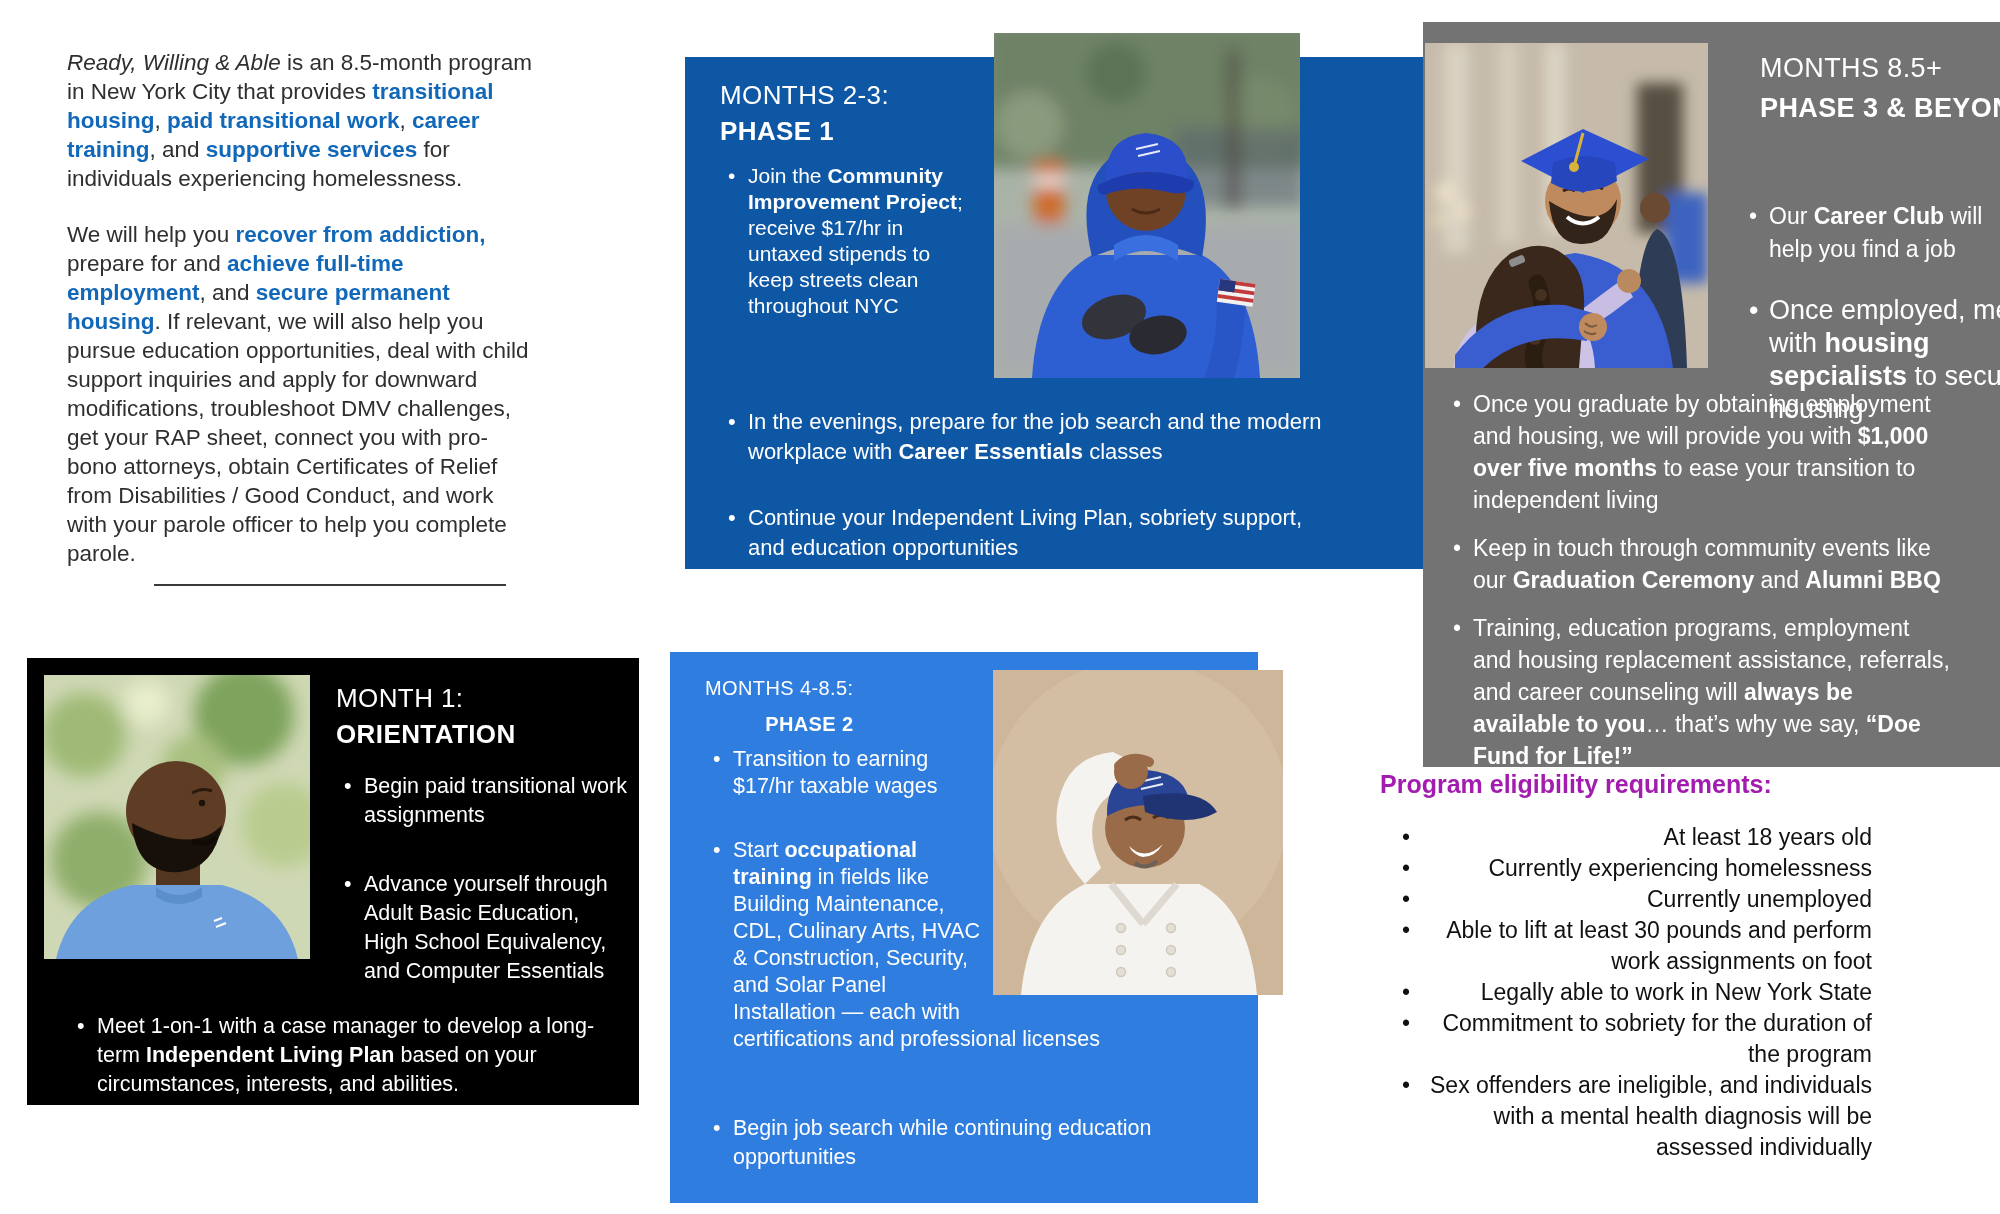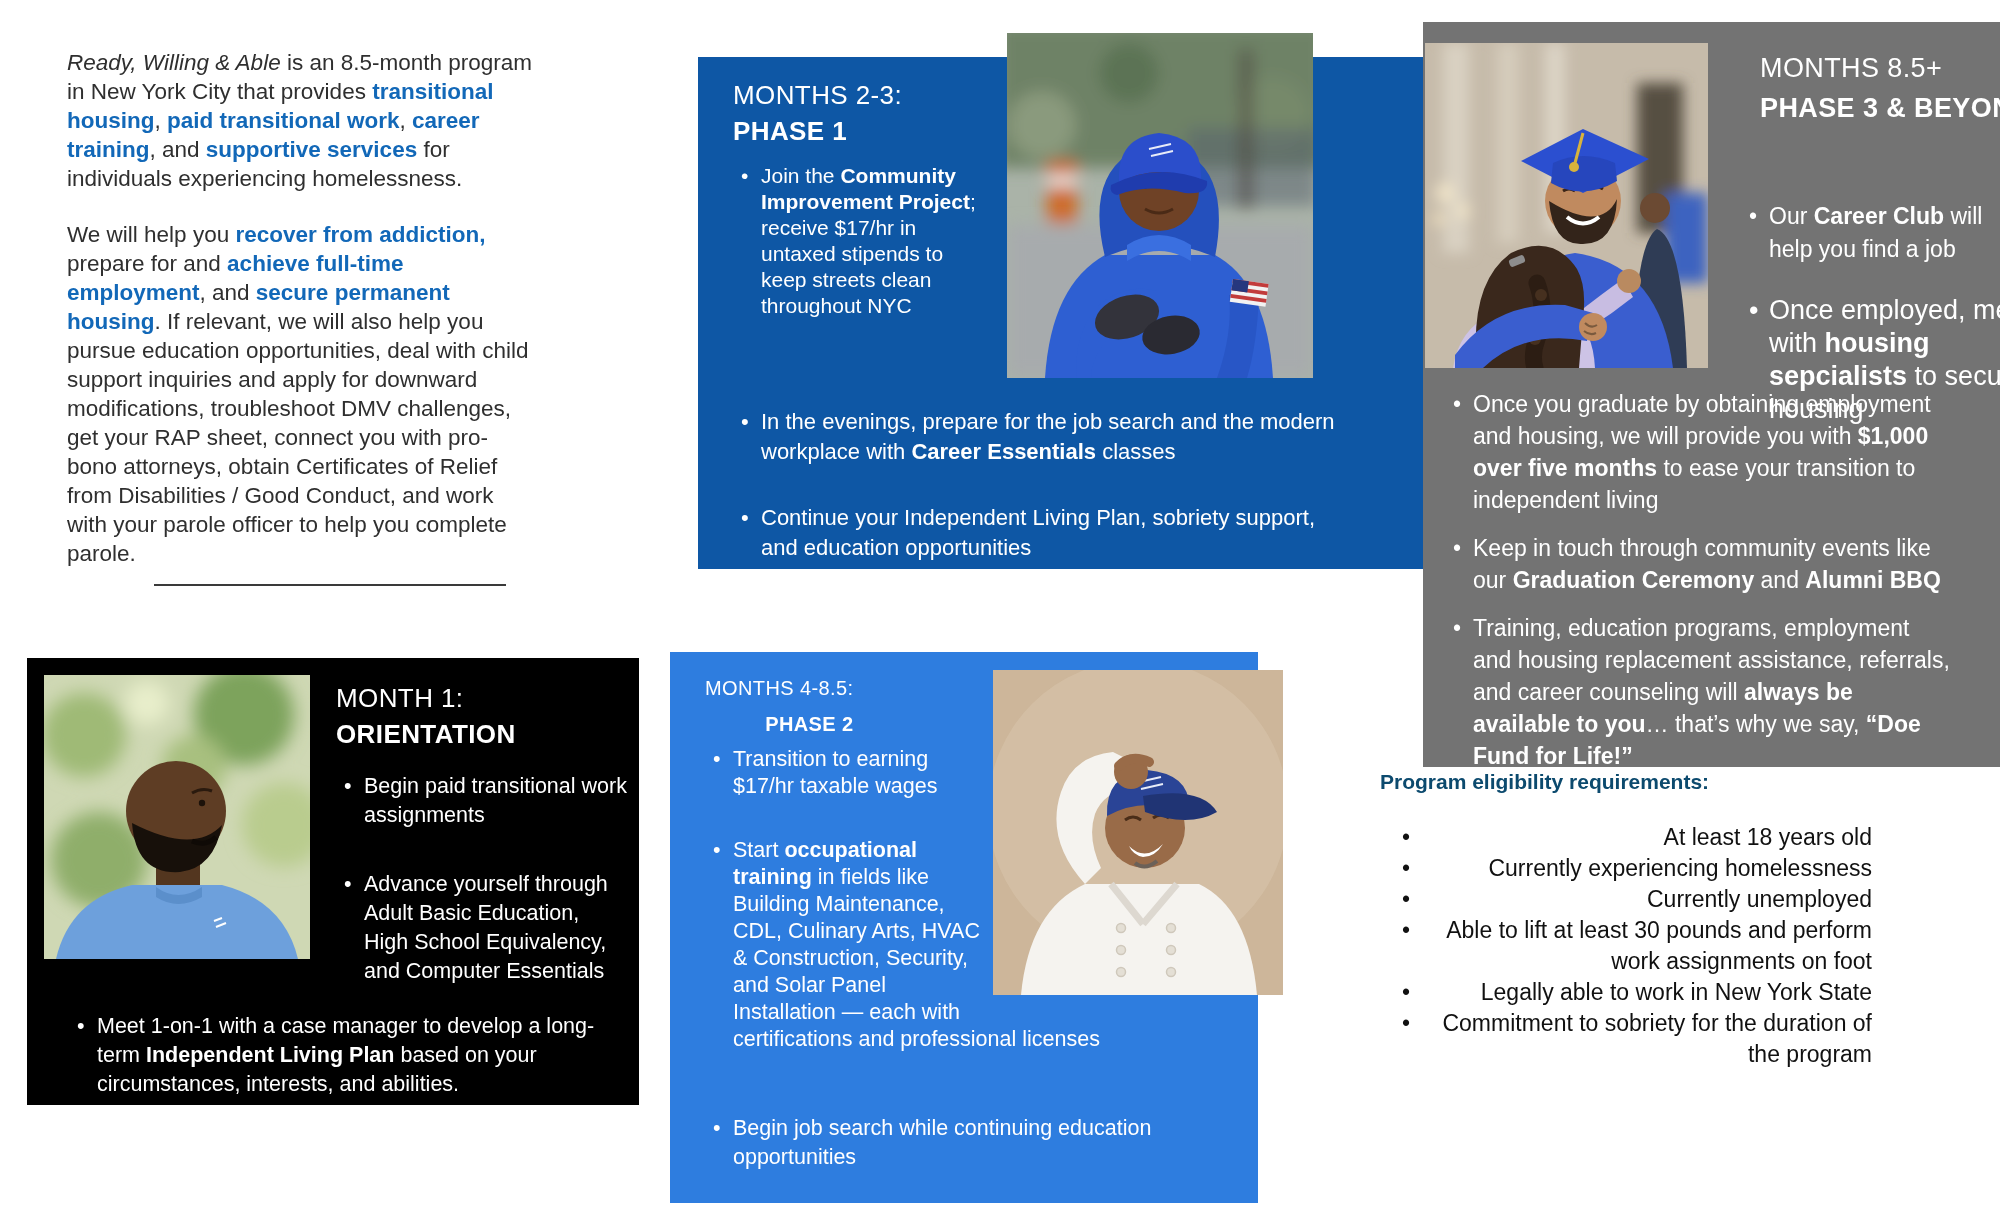--- a/index.html
+++ b/index.html
@@ -12,21 +12,21 @@
   .intro p + p{margin-top:27px;}
   .seg-b{font-weight:700;}
   .seg-i{font-style:italic;}
   .seg-blue{color:#1268B8;font-weight:700;}
 
   .divider{position:absolute;left:154px;top:584px;width:352px;height:0;border-top:2px solid #3a3a3a;}
 
   
   .card{position:absolute;color:#ffffff;}
   .card-month1{left:27px;top:658px;width:612px;height:447px;background:#000000;}
-  .card-phase1{left:685px;top:57px;width:770px;height:512px;background:#0E57A5;margin-left:13px;}
+  .card-phase1{left:685px;top:57px;width:770px;height:512px;background:#0E57A5;}
   .card-phase2{left:670px;top:652px;width:588px;height:551px;background:#2E7DDF;}
   .card-phase3{left:1423px;top:22px;width:620px;height:745px;background:#737373;}
 
   .ctitle{position:absolute;letter-spacing:.4px;}
   .ctitle .t1{font-weight:400;}
   .ctitle .t2{font-weight:700;}
   .card-month1 .ctitle{left:309px;top:22px;font-size:26px;line-height:36px;}
   .card-phase1 .ctitle{left:35px;top:20px;font-size:26px;line-height:36px;}
   .card-phase2 .ctitle{left:35px;top:18px;font-size:20px;line-height:36px;text-align:right;}
   .card-phase3 .ctitle{left:337px;top:26px;font-size:27px;line-height:40px;}
@@ -58,21 +58,21 @@
   .p3-lower .blt + .blt{margin-top:16px;}
 
   
   .photo{position:absolute;display:block;}
   .m1-photo{left:17px;top:17px;width:266px;height:284px;}
   .p1-photo{left:309px;top:-24px;width:306px;height:345px;}
   .p2-photo{left:323px;top:18px;width:290px;height:325px;}
   .p3-photo{left:2px;top:21px;width:283px;height:325px;}
 
   
-  .elig-title{position:absolute;left:1380px;top:770px;width:560px;font-size:21px;font-weight:700;color:#0c4a6e;}
+  .elig-title{position:absolute;left:1380px;top:770px;width:560px;font-size:25px;font-weight:700;color:#a21caf;}
   .elig-list{position:absolute;left:1392px;top:822px;width:480px;margin:0;padding:0;list-style:none;
              font-size:23px;line-height:31px;color:#111;text-align:right;}
   .elig-list li{position:relative;padding-left:30px;}
   .elig-list li::before{content:"\2022";position:absolute;left:10px;top:0;}
 </style>
 </head>
 <body>
 
 <div id="page">
 
@@ -264,15 +264,16 @@
   </div>
 
   <div class="elig-title">Program eligibility requirements:</div>
   <ul class="elig-list">
     <li>At least 18 years old</li>
     <li>Currently experiencing homelessness</li>
     <li>Currently unemployed</li>
     <li>Able to lift at least 30 pounds and perform work assignments on foot</li>
     <li>Legally able to work in New York State</li>
     <li>Commitment to sobriety for the duration of the program</li>
+    <li>Sex offenders are ineligible, and individuals with a mental health diagnosis will be assessed individually</li>
   </ul>
 
 </div>
 
 </body></html>

